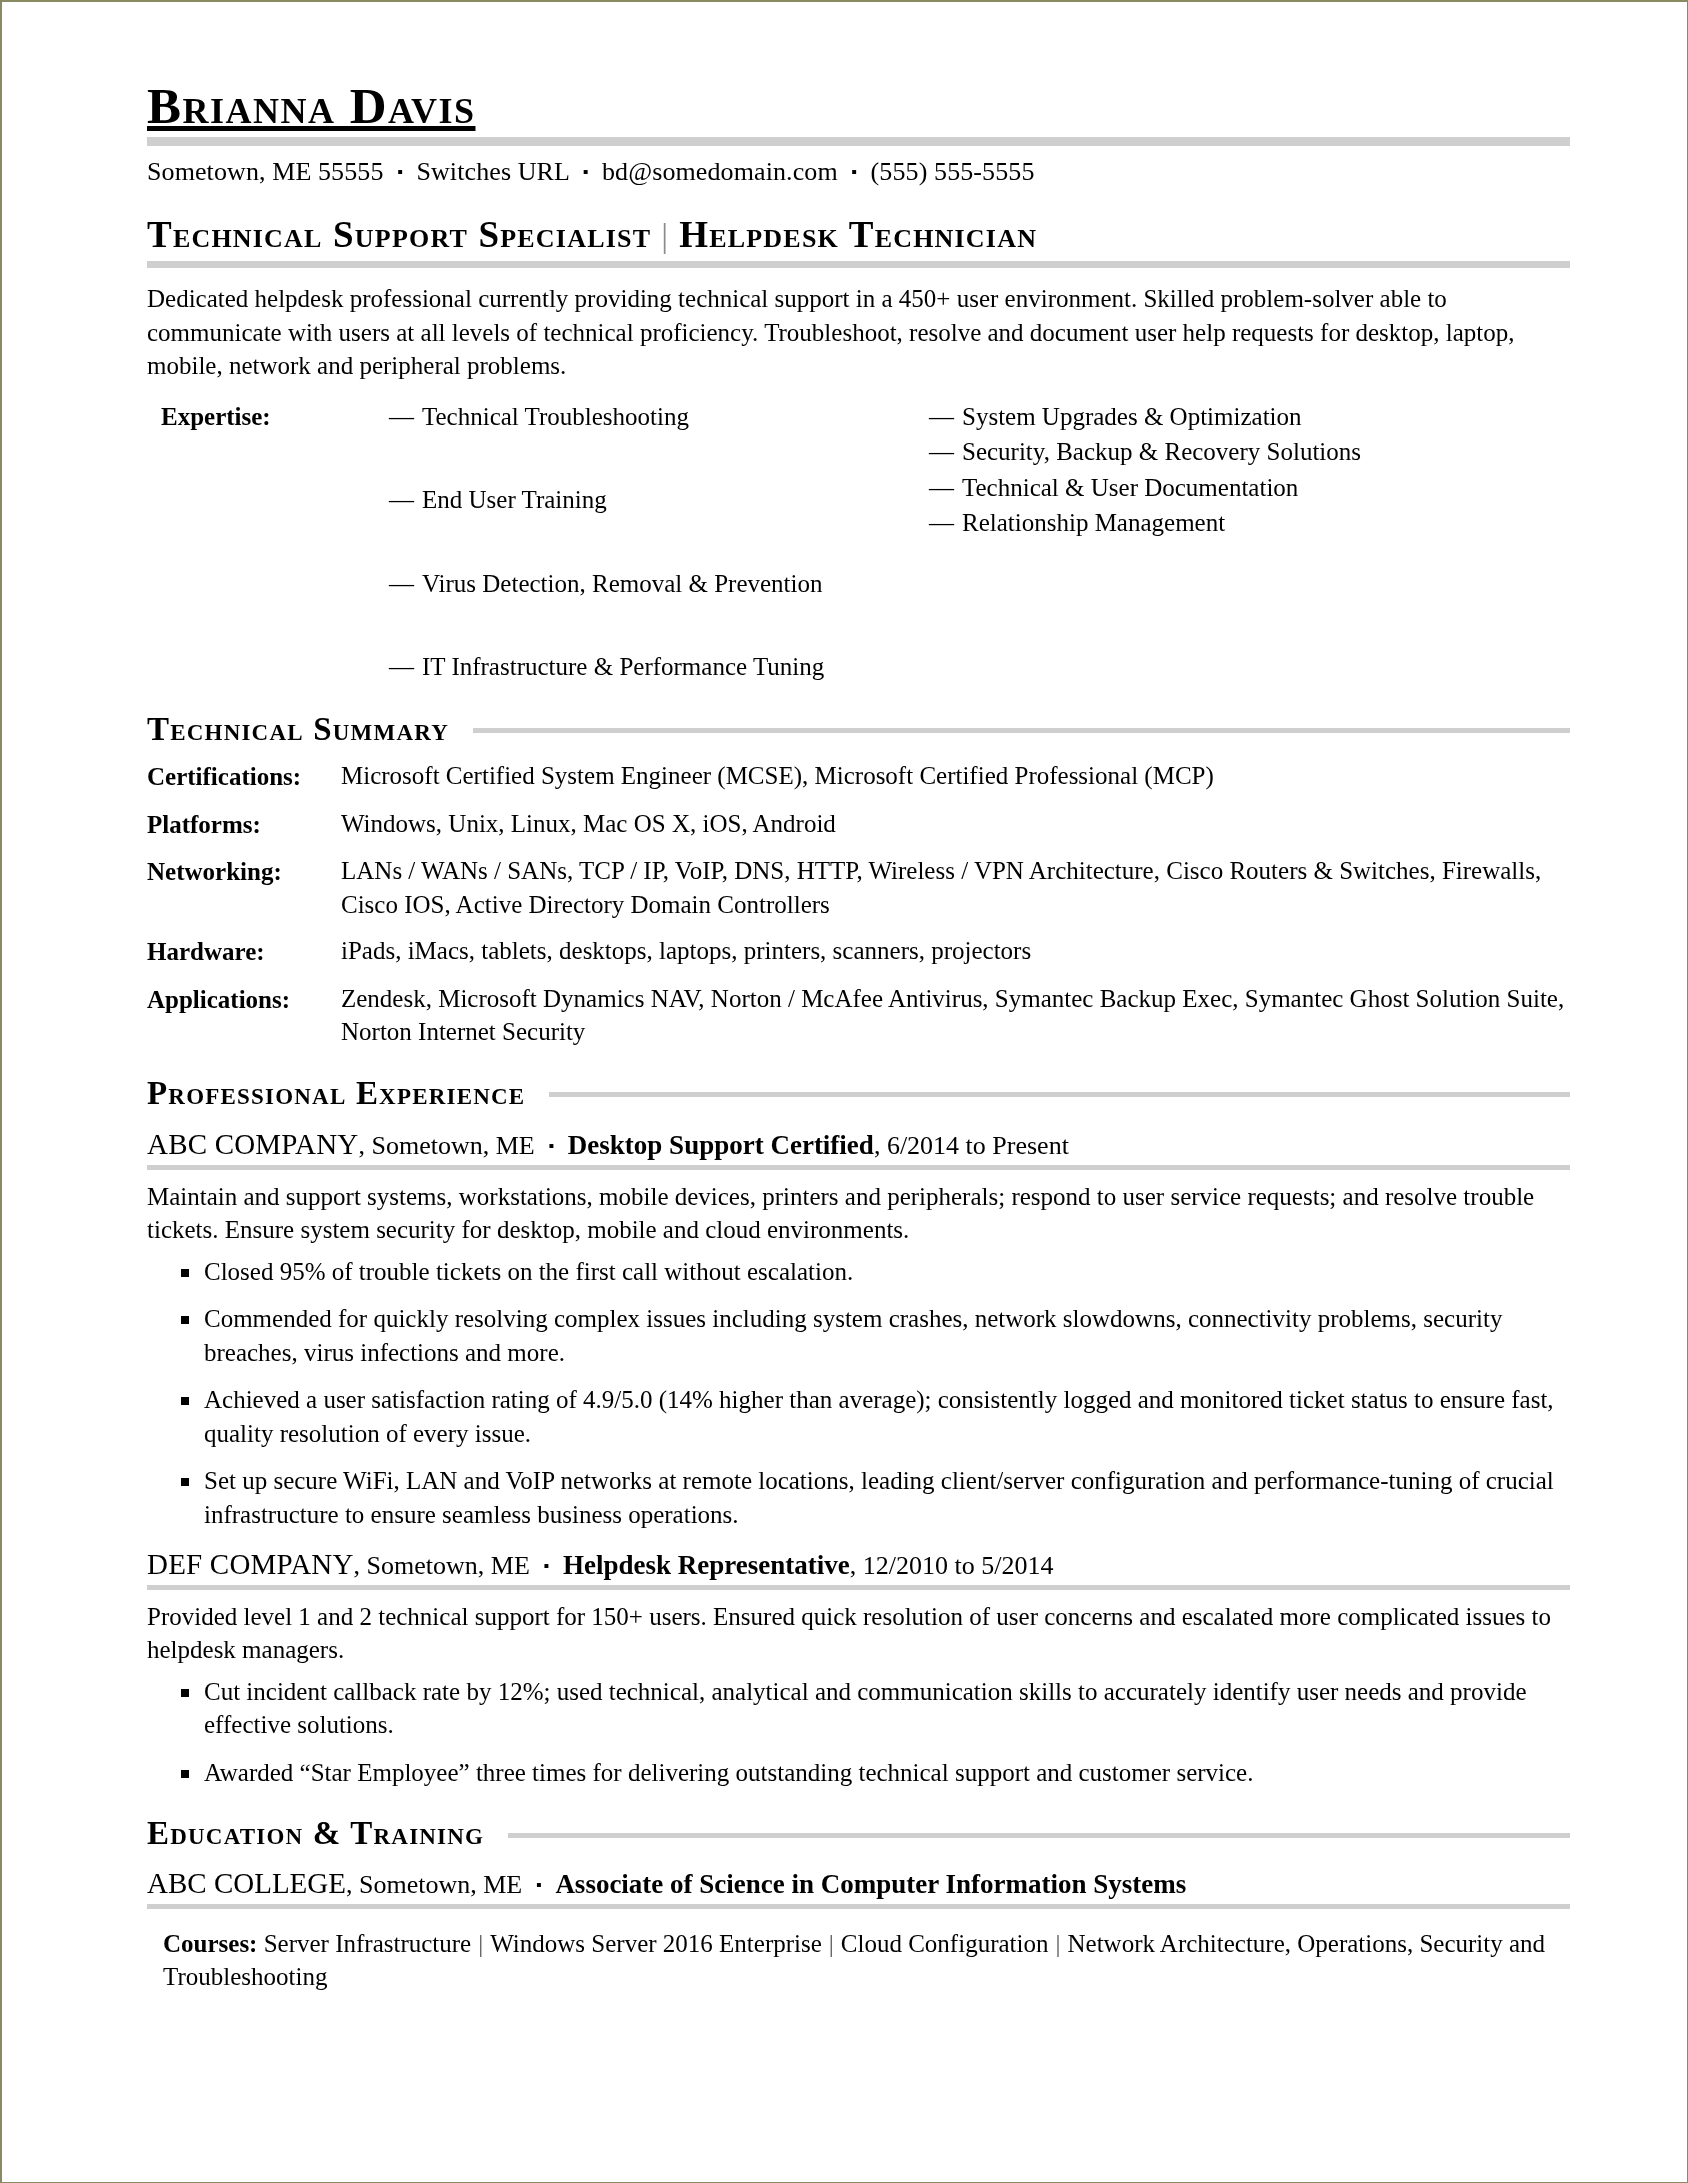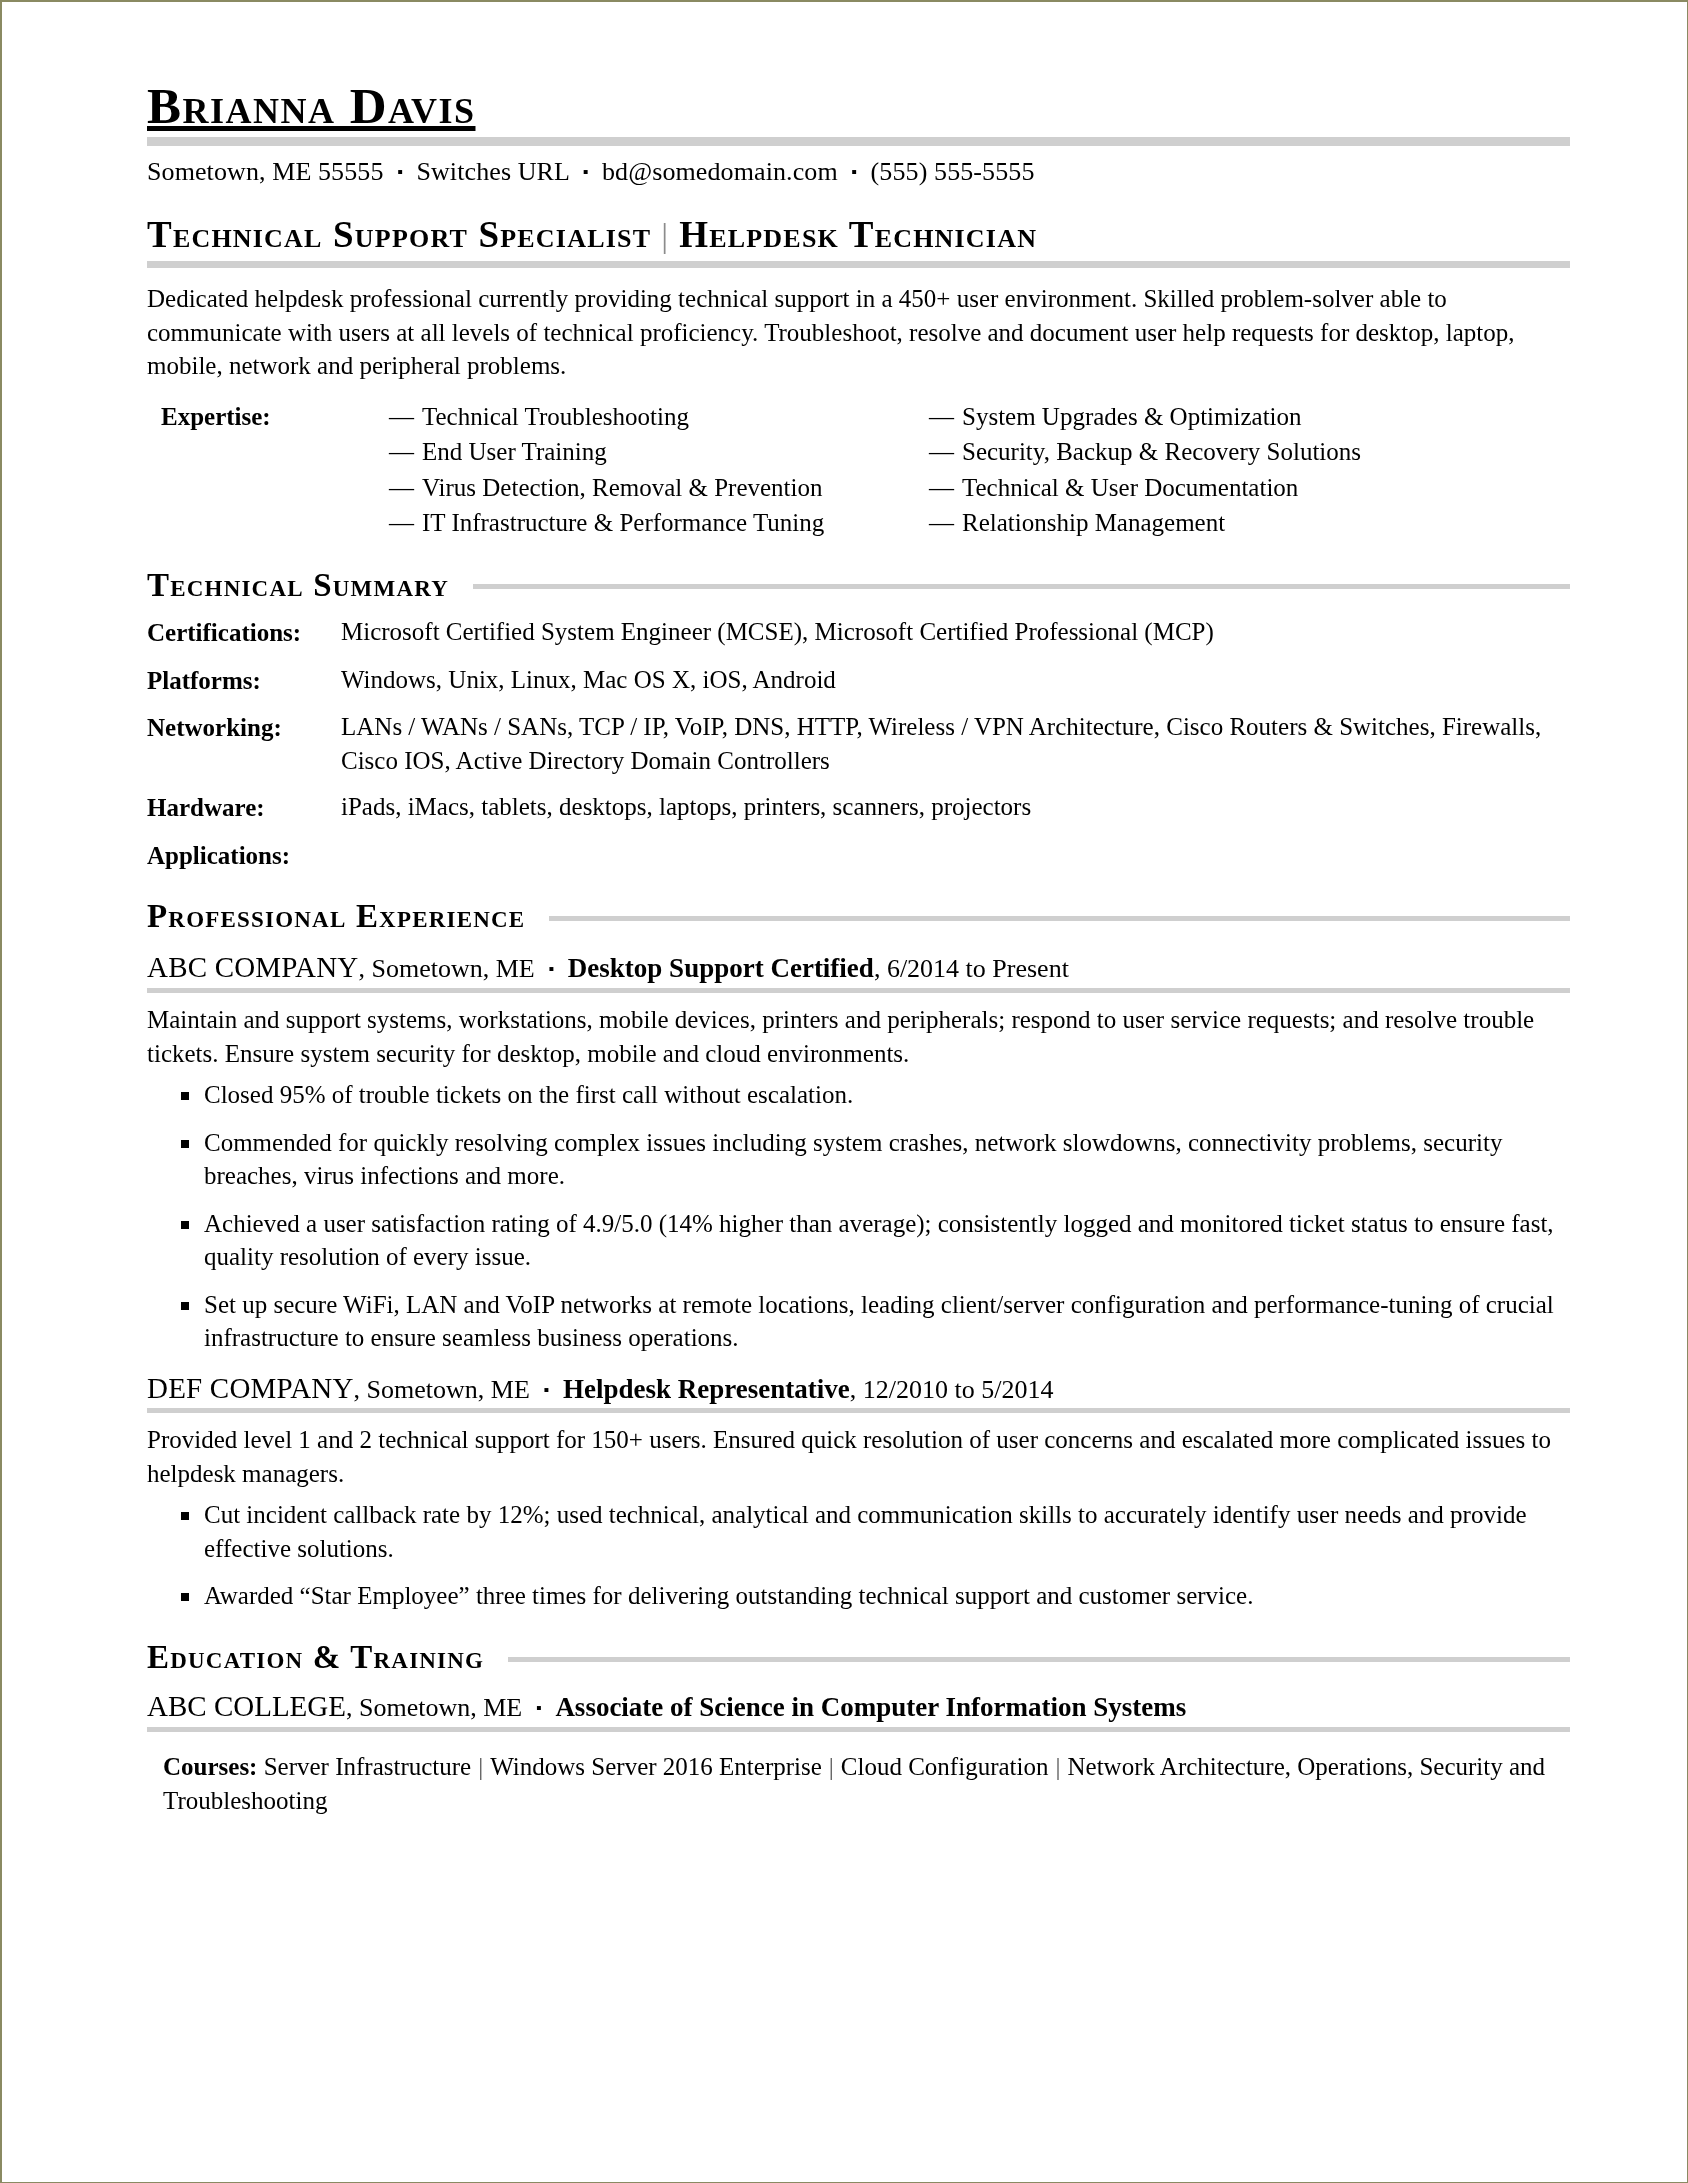--- a/index.html
+++ b/index.html
@@ -116,21 +116,21 @@
   }
   .expertise-cols {
     display: flex;
     flex: 1 1 auto;
     gap: 0;
   }
   .exp-col {
     display: flex;
     flex-direction: column;
   }
-  .exp-col.left { width: 540px; flex: 0 0 540px; }
+  .exp-col.left { width: 540px; flex: 0 0 540px; gap: 48px; }
   .exp-col.right { flex: 1 1 auto; }
   .exp-item {
     font-size: 25px;
     line-height: 1.42;
     white-space: nowrap;
   }
   .exp-item .dash { padding-right: 8px; }
 
   
   .section-head {
@@ -303,20 +303,21 @@
       <div class="tech-row">
         <div class="tech-label">Networking:</div>
         <div class="tech-value">LANs / WANs / SANs, TCP / IP, VoIP, DNS, HTTP, Wireless / VPN Architecture, Cisco Routers &amp; Switches, Firewalls, Cisco IOS, Active Directory Domain Controllers</div>
       </div>
       <div class="tech-row">
         <div class="tech-label">Hardware:</div>
         <div class="tech-value">iPads, iMacs, tablets, desktops, laptops, printers, scanners, projectors</div>
       </div>
       <div class="tech-row">
         <div class="tech-label">Applications:</div>
+        <div class="tech-value">Zendesk, Microsoft Dynamics NAV, Norton / McAfee Antivirus, Symantec Backup Exec, Symantec Ghost Solution Suite, Norton Internet Security</div>
       </div>
     </div>
 
     <div class="section-head">
       <div class="title">Professional Experience</div>
       <div class="line"></div>
     </div>
 
     <div class="job-head">
       <span class="company">ABC COMPANY</span><span class="loc">, </span><span class="loc">Sometown, ME</span>

